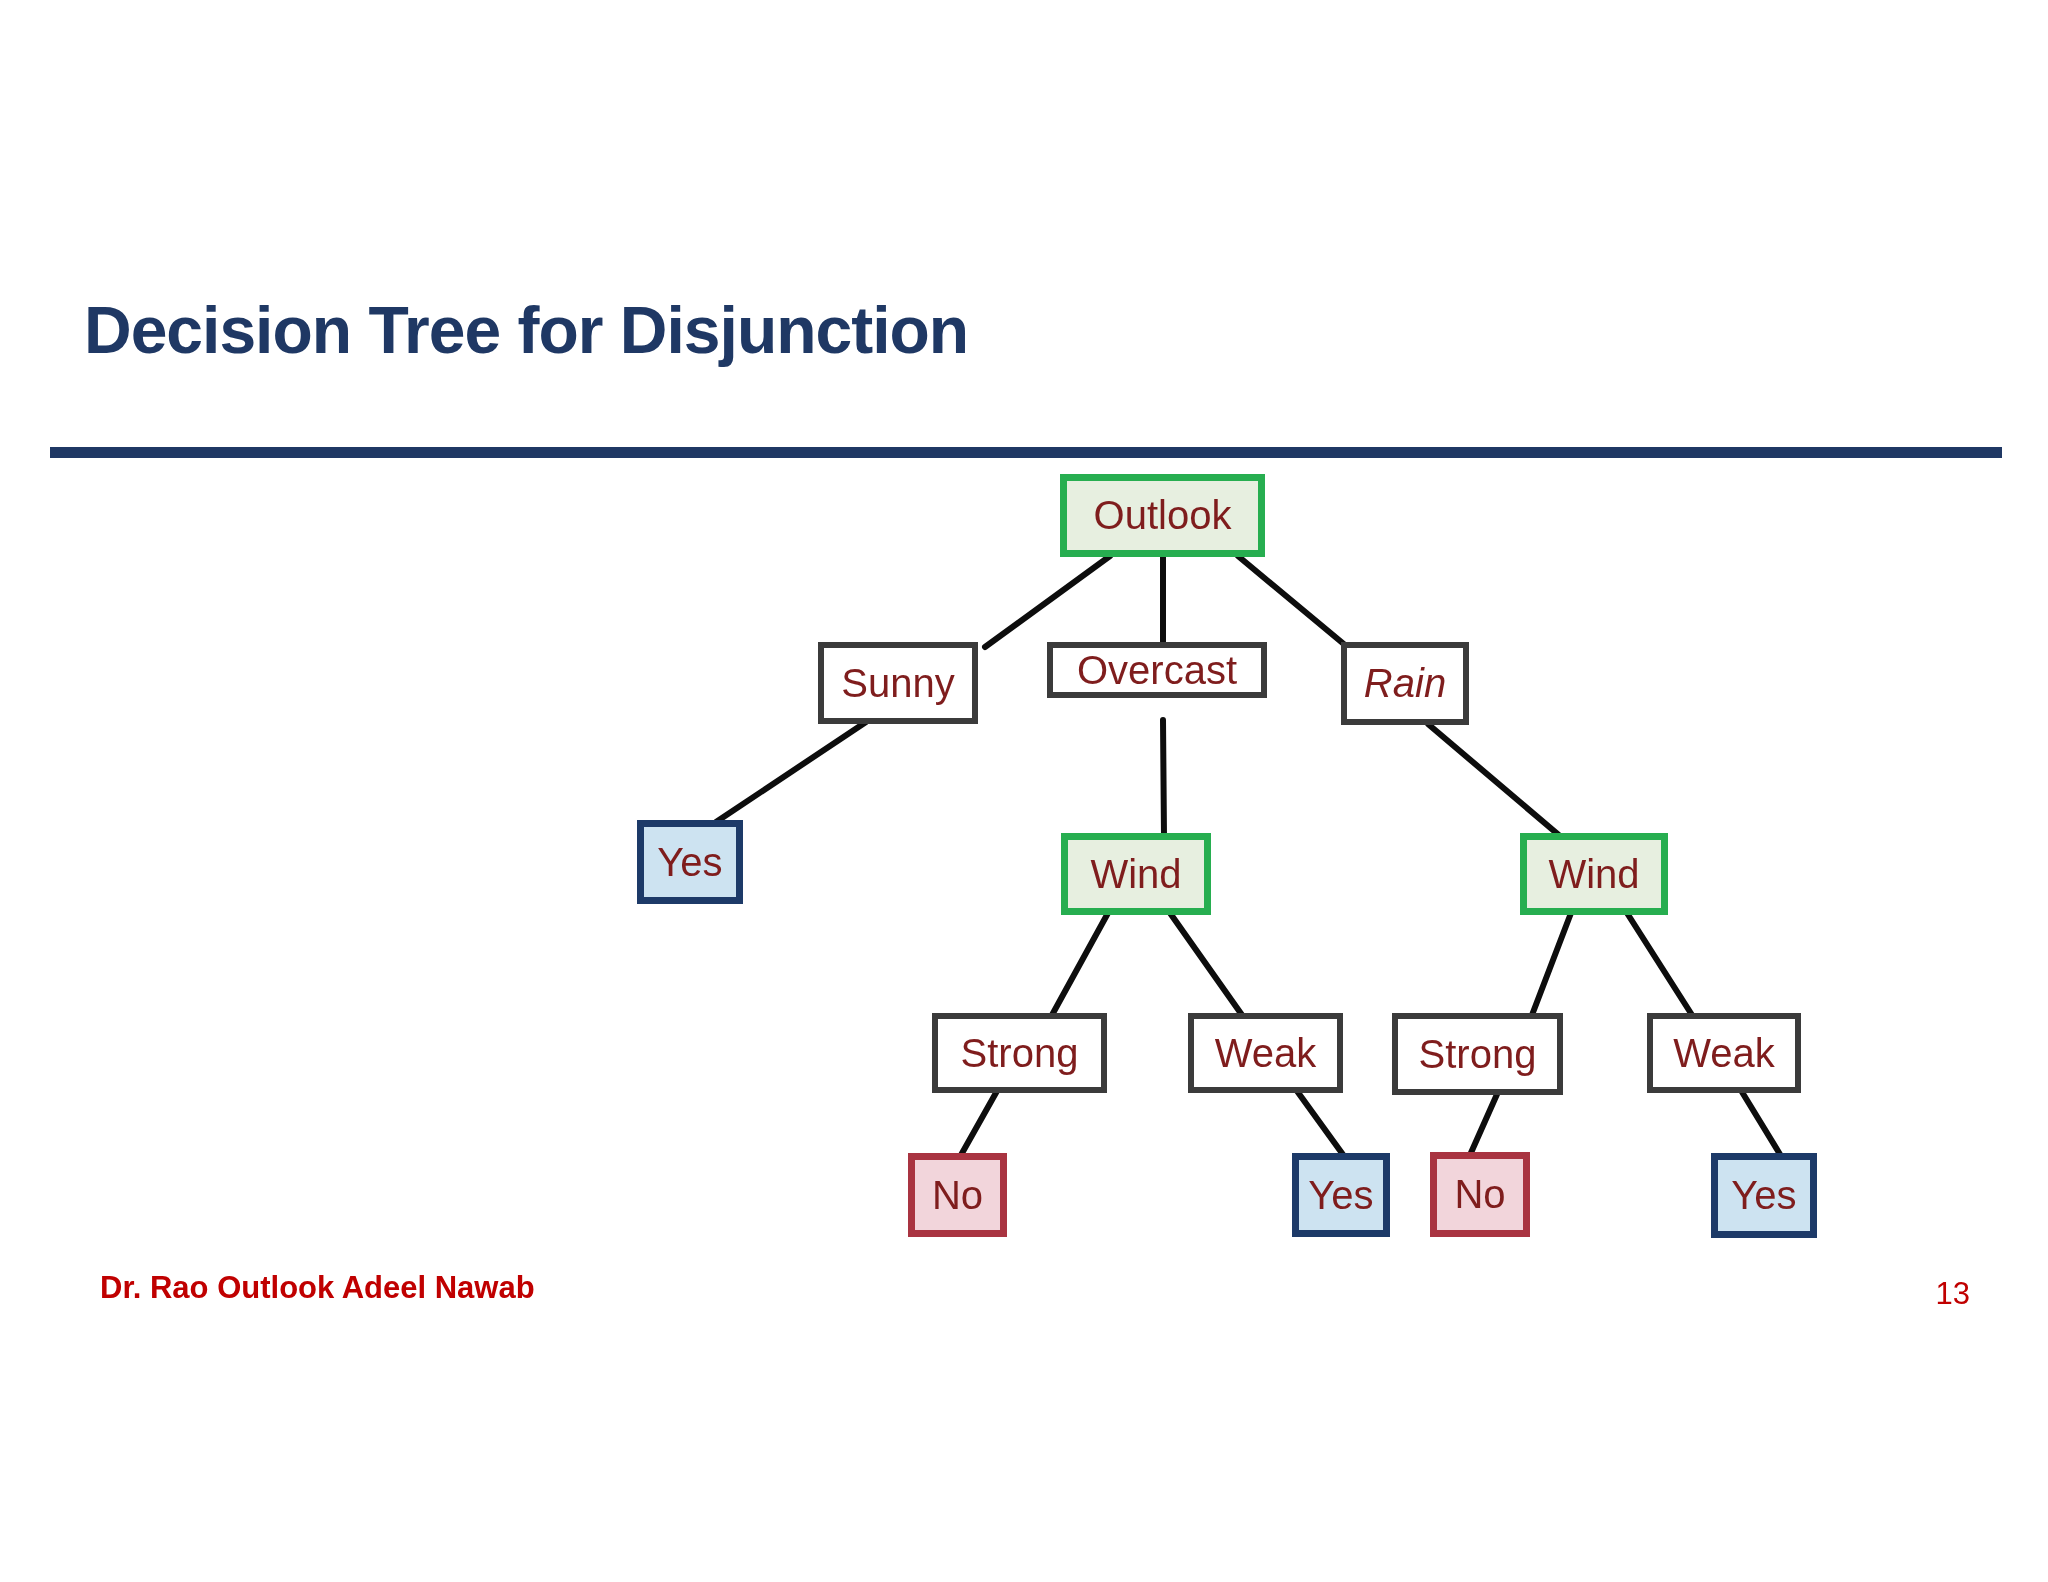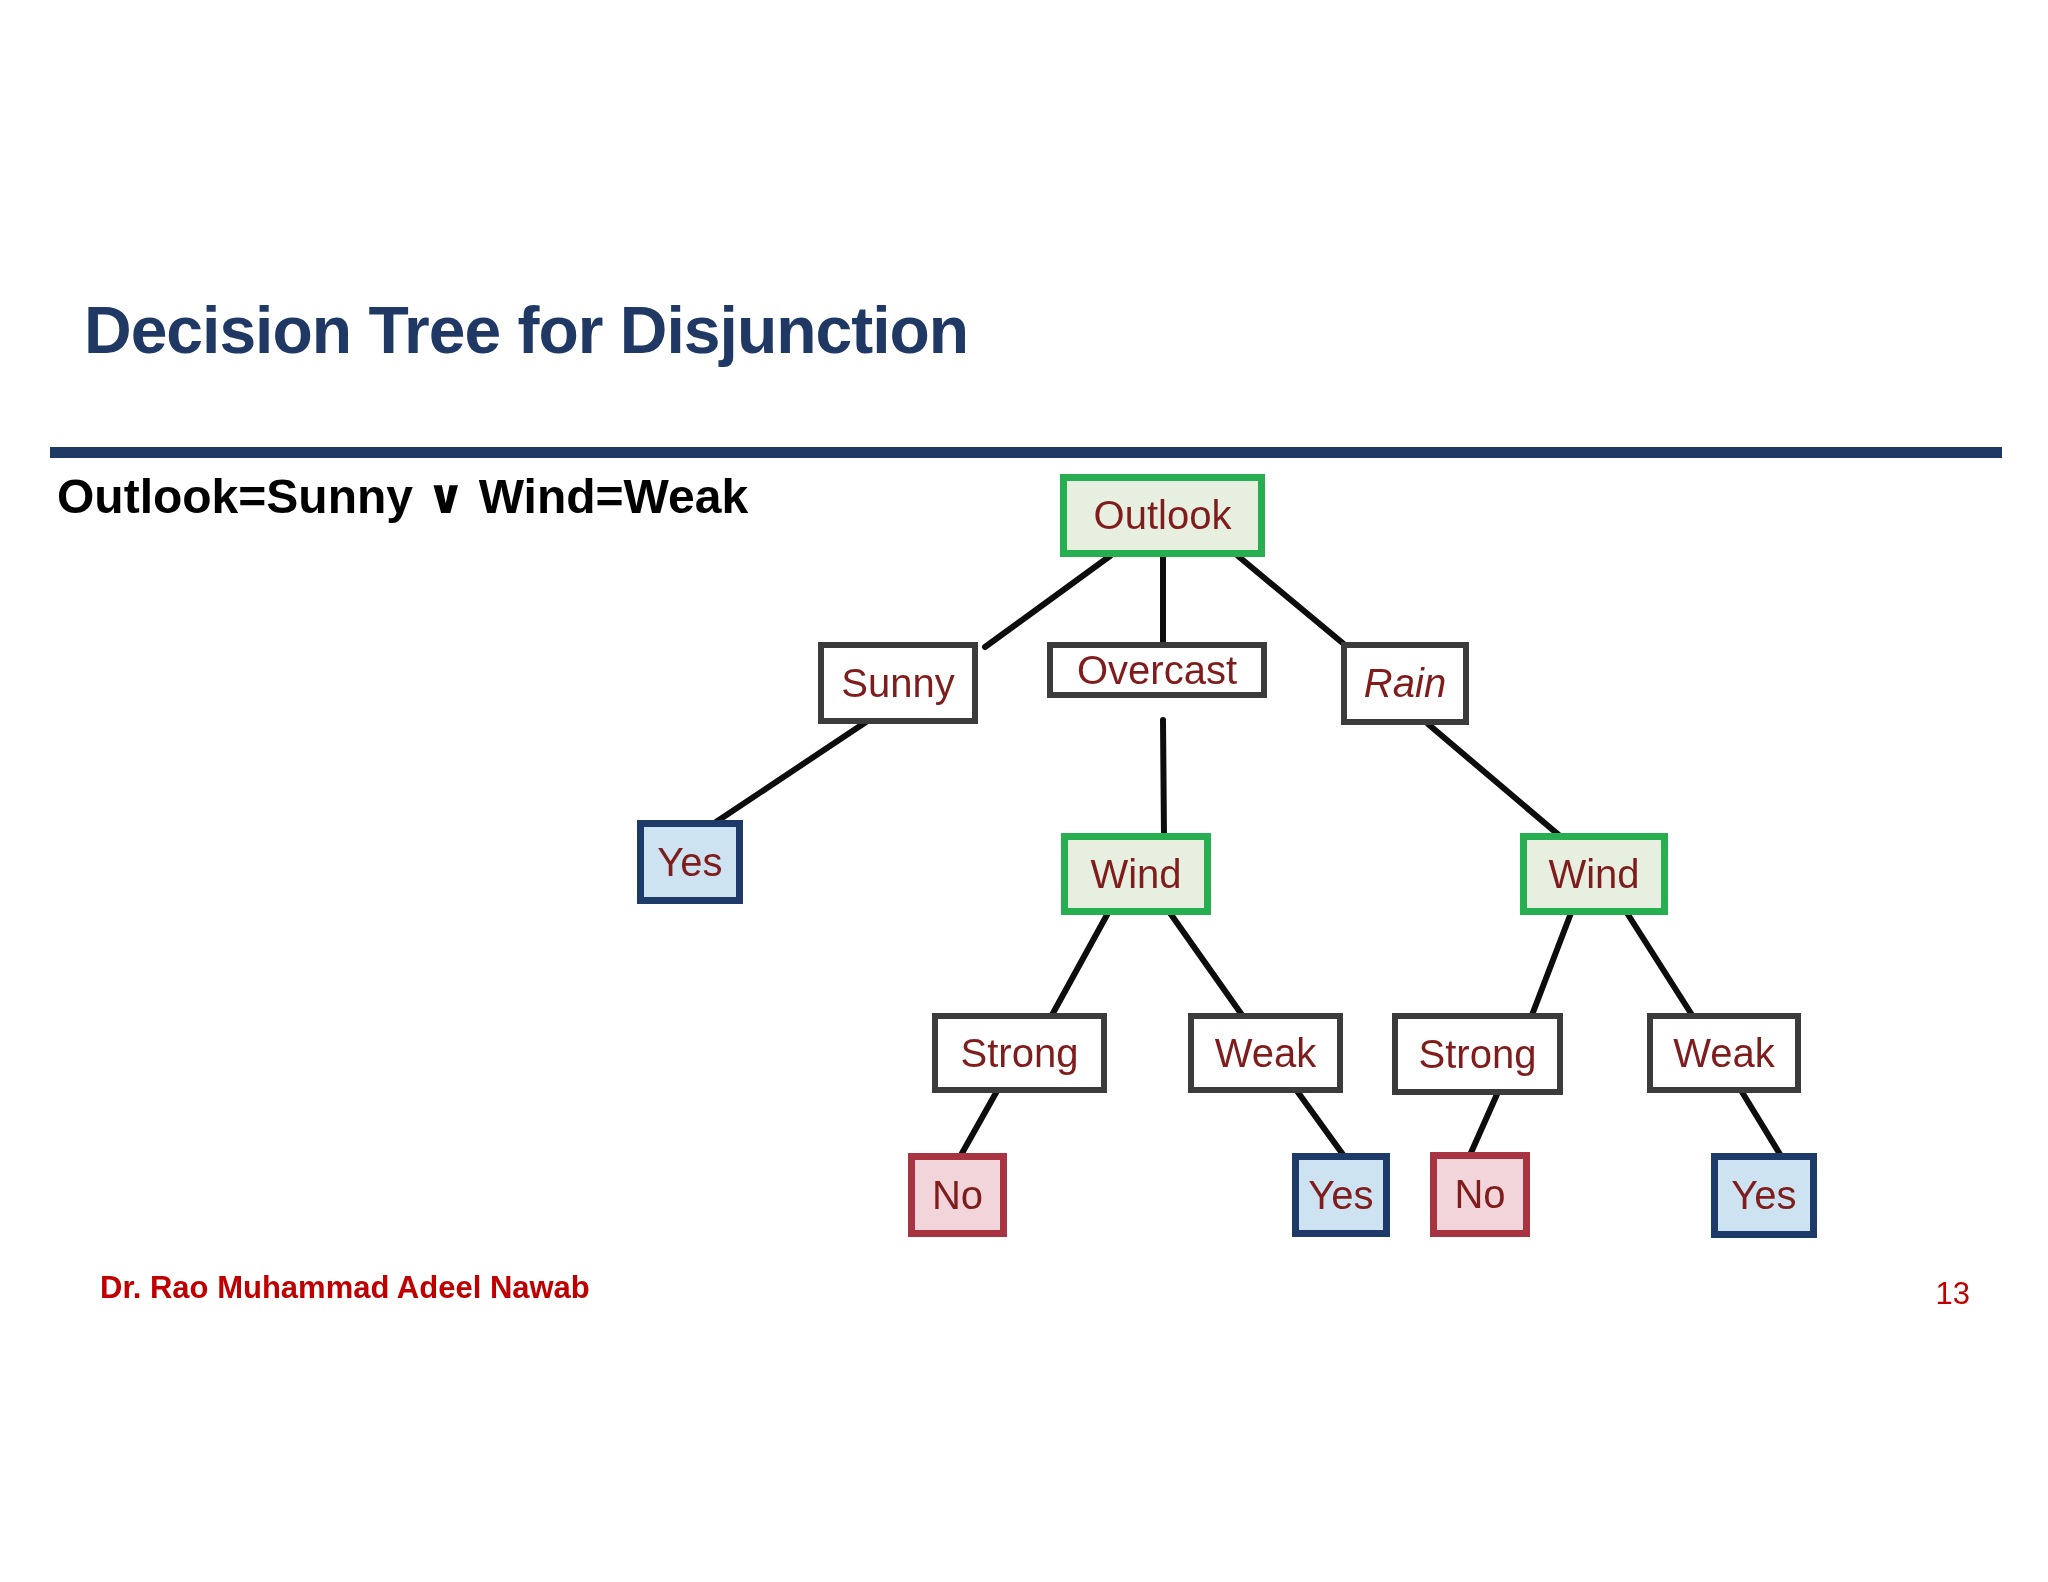--- a/index.html
+++ b/index.html
@@ -102,21 +102,20 @@
     color: var(--footer-red, #C00000);
   }
 </style>
 </head>
 <body>
 
 <div class="slide">
 
   <h1 class="title">Decision Tree for Disjunction</h1>
   <div class="divider"></div>
-  <div class="formula">Outlook=Sunny ∨ Wind=Weak</div>
 
   <svg class="edges" viewBox="0 0 2048 1582" xmlns="http://www.w3.org/2000/svg">
     <line x1="1110" y1="556" x2="985" y2="647"></line>
     <line x1="1163" y1="556" x2="1163" y2="645"></line>
     <line x1="1238" y1="556" x2="1345" y2="645"></line>
     <line x1="866" y1="722" x2="716" y2="822"></line>
     <line x1="1163" y1="720" x2="1164" y2="836"></line>
     <line x1="1428" y1="724" x2="1560" y2="836"></line>
     <line x1="1108" y1="913" x2="1052" y2="1015"></line>
     <line x1="1170" y1="913" x2="1242" y2="1015"></line>
@@ -141,16 +140,16 @@
   <div class="node branch" style="left:932px; top:1013px; width:175px; height:80px;">Strong</div>
   <div class="node branch" style="left:1188px; top:1013px; width:155px; height:80px;">Weak</div>
   <div class="node branch" style="left:1392px; top:1013px; width:171px; height:82px;">Strong</div>
   <div class="node branch" style="left:1647px; top:1013px; width:154px; height:80px;">Weak</div>
 
   <div class="node leaf-no" style="left:908px; top:1153px; width:99px; height:84px;">No</div>
   <div class="node leaf-yes" style="left:1292px; top:1153px; width:98px; height:84px;">Yes</div>
   <div class="node leaf-no" style="left:1430px; top:1152px; width:100px; height:85px;">No</div>
   <div class="node leaf-yes" style="left:1711px; top:1153px; width:106px; height:85px;">Yes</div>
 
-  <div class="footer">Dr. Rao Muhammad Adeel Nawab</div>
+  <div class="footer">Dr. Rao Outlook Adeel Nawab</div>
   <div class="pagenum">13</div>
 
 </div>
 
 </body></html>

